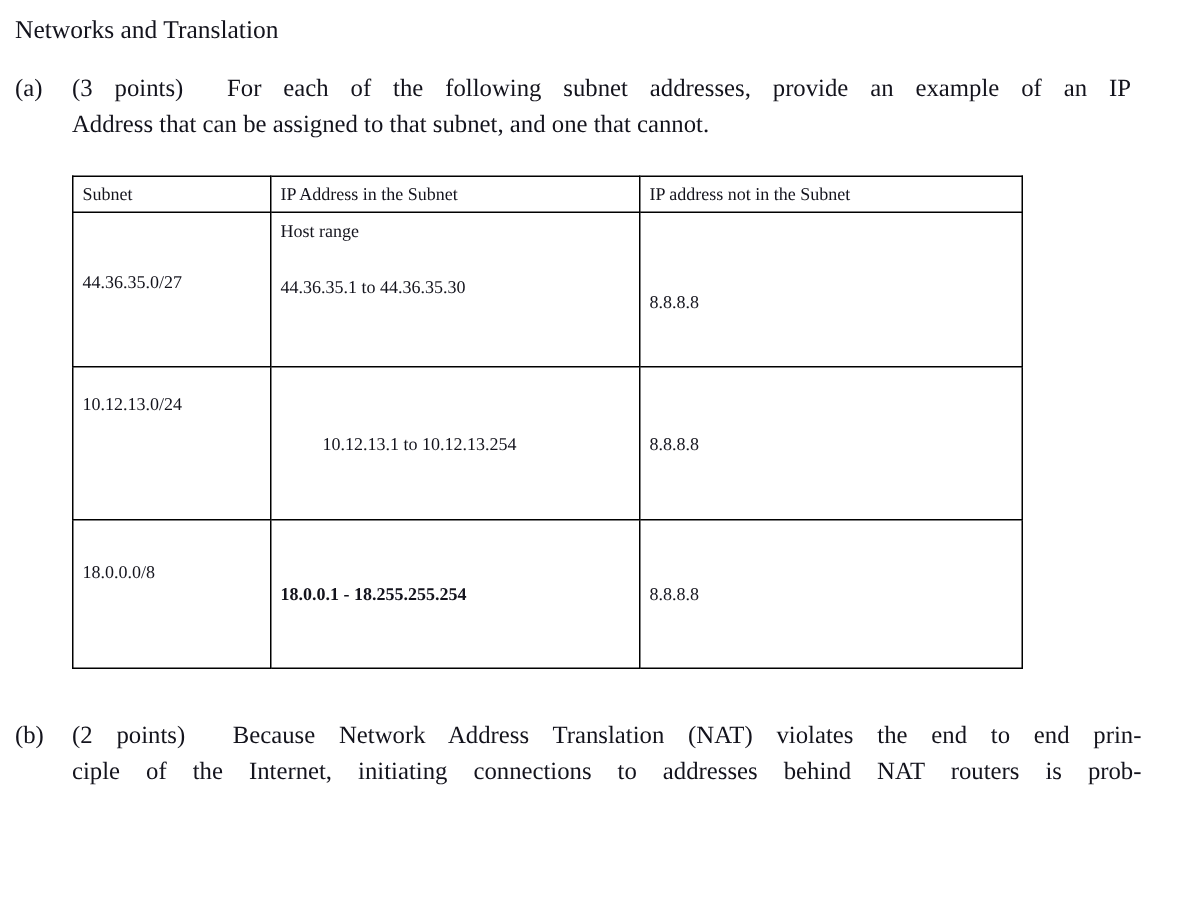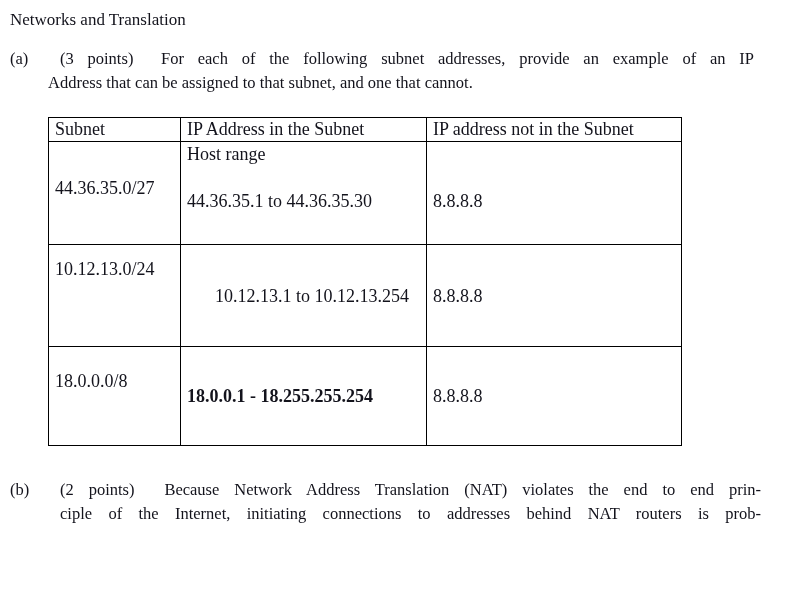--- a/index.html
+++ b/index.html
@@ -61,32 +61,31 @@
 
   #item-b { left: 10px; top: 478px; width: 755px; }
   #item-b .qbody { width: 713px; }
 
   .line { display: block; white-space: nowrap; }
   .line-just {
     display: block;
     text-align: justify;
     text-align-last: justify;
     white-space: normal;
-    margin-left: 12px;
   }
 
   
   .subnet-table {
     position: absolute;
     left: 48px;
     top: 117px;
     width: 630px;
     border-collapse: collapse;
     table-layout: fixed;
-    font-size: 18px;
+    font-size: 12px;
     line-height: 21px;
   }
   .subnet-table td, .subnet-table th {
     border: 1.1px solid #000000;
     padding: 0;
     vertical-align: top;
     font-weight: normal;
     text-align: left;
   }
   .col-subnet   { width: 131px; }
@@ -104,21 +103,21 @@
   .row1 td { height: 102px; }
   .row2 td { height: 101px; }
   .row3 td { height: 98px; }
 
   .cell-subnet-r1 { padding: 36px 0 0 6px; white-space: nowrap; }
   .cell-subnet-r2 { padding: 14px 0 0 6px; white-space: nowrap; }
   .cell-subnet-r3 { padding: 24px 0 0 6px; white-space: nowrap; }
 
   .cell-range-r1 { padding: 2px 0 0 6px; white-space: nowrap; }
   .cell-range-r1 .hostrange { display: block; }
-  .cell-range-r1 .rangeval  { display: block; margin-top: 26px; }
+  .cell-range-r1 .rangeval  { display: block; margin-top: 16px; }
 
   .cell-range-r2 { padding: 41px 0 0 6px; white-space: nowrap; margin-left: 28px; }
   .cell-range-r3 { padding: 39px 0 0 6px; white-space: nowrap; font-weight: bold; }
 
   .cell-not-r1 { padding: 49px 0 0 6px; white-space: nowrap; }
   .cell-not-r2 { padding: 41px 0 0 6px; white-space: nowrap; }
   .cell-not-r3 { padding: 39px 0 0 6px; white-space: nowrap; }
 </style>
 </head>
 <body>

